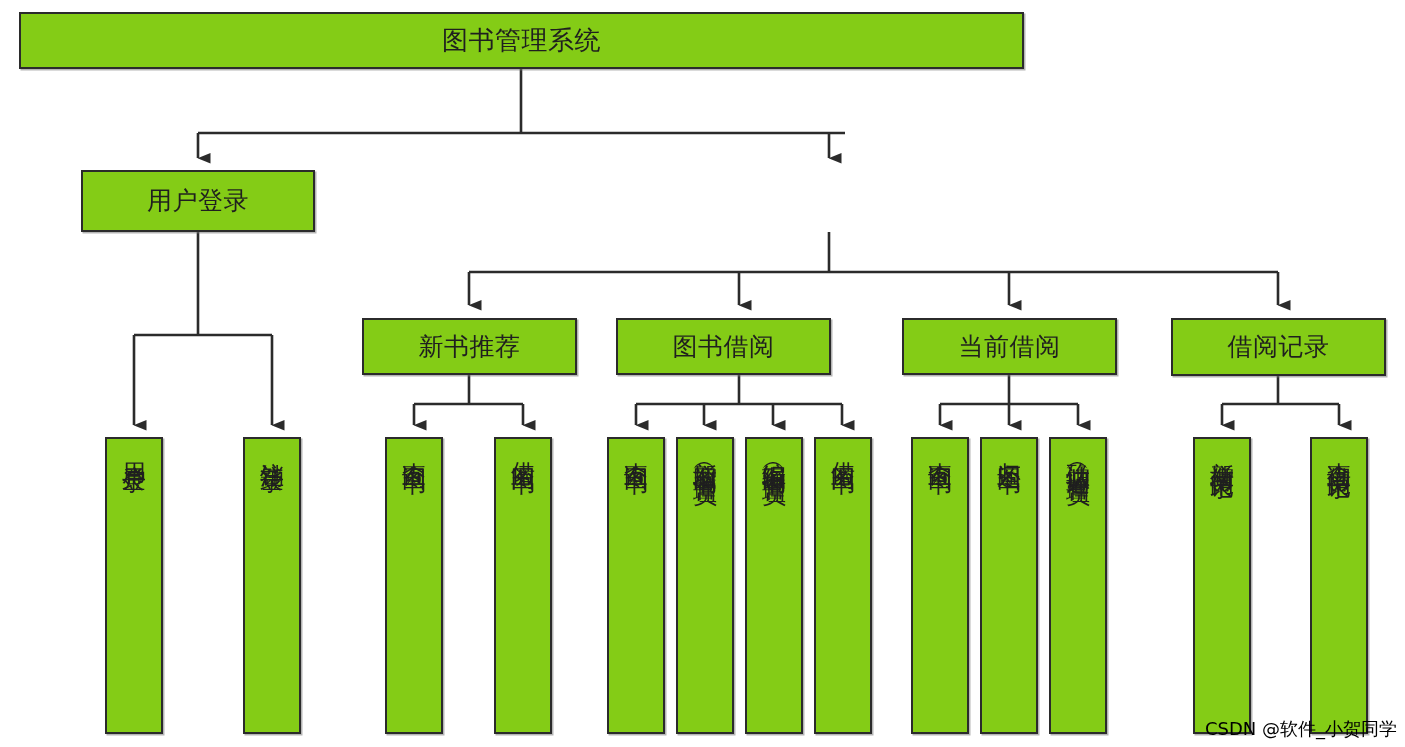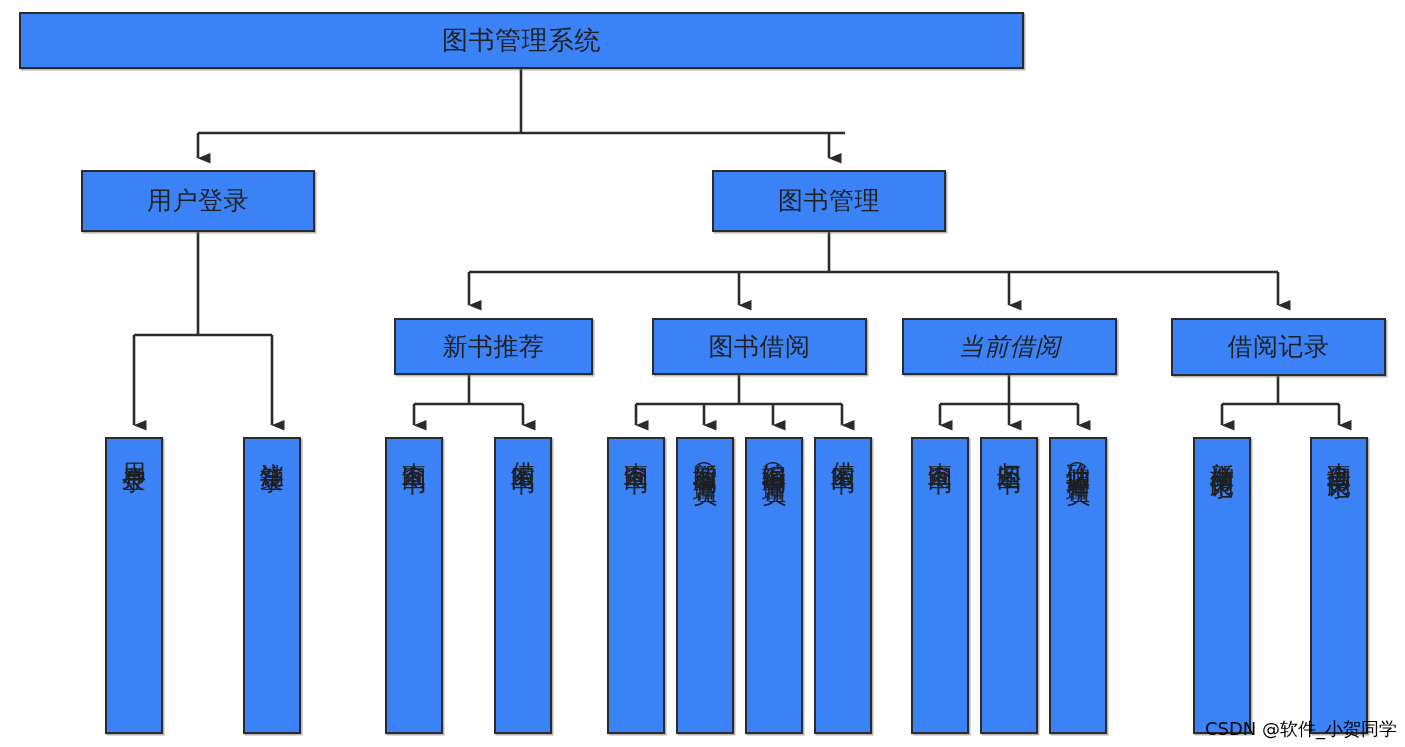--- a/index.html
+++ b/index.html
@@ -22,21 +22,21 @@
     position: absolute;
     left: 0;
     top: 0;
     width: 1405px;
     height: 747px;
     pointer-events: none;
   }
   .node {
     position: absolute;
     box-sizing: border-box;
-    background: #3b82f6;
+    background: #84cc16;
     border: 2px solid #2b2b2b;
     box-shadow: 1.5px 1.5px 0 rgba(120,120,120,0.55);
     display: flex;
     align-items: center;
     justify-content: center;
     z-index: 2;
   }
   .node .label {
     color: #1f1f1f;
     line-height: 1.18;
@@ -148,33 +148,30 @@
   </svg>
 
   <div class="node horiz root" style="left:19px; top:12px; width:1005px; height:57px;">
     <span class="label">图书管理系统</span>
   </div>
 
   <div class="node horiz" style="left:81px; top:170px; width:234px; height:62px;">
     <span class="label">用户登录</span>
   </div>
 
-  <div class="node horiz" style="left:712px; top:170px; width:234px; height:62px;">
-    <span class="label">图书管理</span>
-  </div>
-
-  <div class="node horiz" style="left:362px; top:318px; width:199px; height:57px;margin-left:32px;">
+
+  <div class="node horiz" style="left:362px; top:318px; width:215px; height:57px;">
     <span class="label">新书推荐</span>
   </div>
 
-  <div class="node horiz" style="left:652px; top:318px; width:215px; height:57px;">
+  <div class="node horiz" style="left:616px; top:318px; width:215px; height:57px;">
     <span class="label">图书借阅</span>
   </div>
 
-  <div class="node horiz" style="left:902px; top:318px; width:215px; height:57px;font-style:italic;">
+  <div class="node horiz" style="left:902px; top:318px; width:215px; height:57px;">
     <span class="label">当前借阅</span>
   </div>
 
   <div class="node horiz" style="left:1171px; top:318px; width:215px; height:58px;">
     <span class="label">借阅记录</span>
   </div>
 
   <div class="node vert" style="left:105px; top:437px; width:58px; height:297px;">
     <span class="label">用户登录</span>
   </div>

